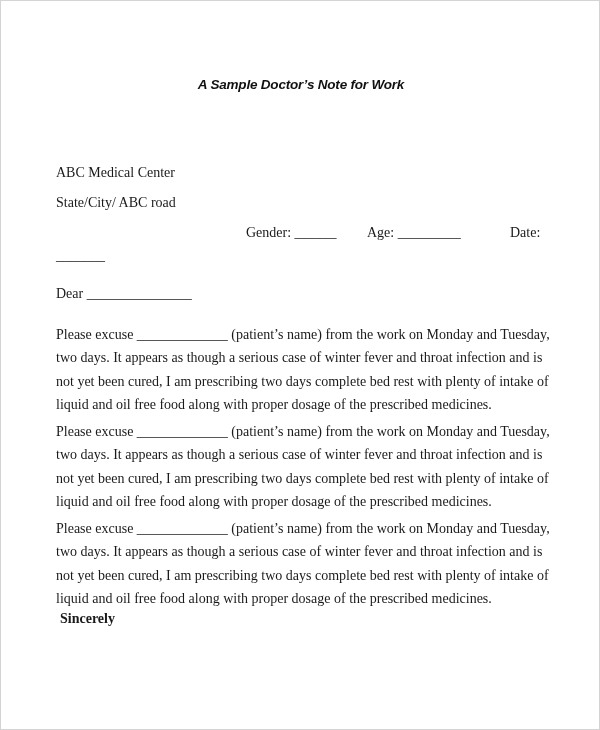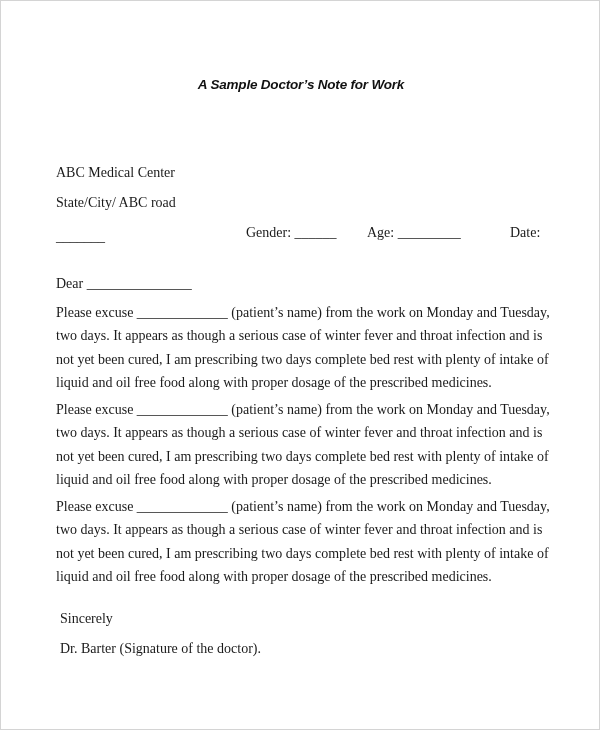--- a/index.html
+++ b/index.html
@@ -52,20 +52,21 @@
     }
     .field {
       position: absolute;
       top: 0;
       white-space: nowrap;
     }
     .para {
       position: absolute;
       left: 55px;
       width: 500px;
+      margin-top: 22px;
     }
     .para-line {
       display: block;
       height: 23.3px;
       line-height: 20px;
       white-space: nowrap;
     }
     .closing {
       position: absolute;
       left: 59px;
@@ -80,23 +81,23 @@
   <div class="title">A Sample Doctor’s Note for Work</div>
 
   <div class="line serif" style="top:164px;">ABC Medical Center</div>
   <div class="line serif" style="top:194px;">State/City/ ABC road</div>
 
   <div class="field-row serif">
     <span class="field" style="left:190px;font-family:Liberation Serif, serif;">Gender: ______</span>
     <span class="field" style="left:311px;text-align:center;">Age: _________</span>
     <span class="field" style="left:422px;margin-left:32px;">Date:</span>
   </div>
-  <div class="line serif" style="top:228px;">_______</div>
+  <div class="line serif" style="top:247px;">_______</div>
 
-  <div class="line serif" style="top:275px;text-align:center;">Dear _______________</div>
+  <div class="line serif" style="top:285px;text-align:center;">Dear _______________</div>
 
   <div class="para serif" style="top:302px;">
     <span class="para-line">Please excuse _____________ (patient’s name) from the work on Monday and Tuesday,</span>
     <span class="para-line">two days. It appears as though a serious case of winter fever and throat infection and is</span>
     <span class="para-line">not yet been cured, I am prescribing two days complete bed rest with plenty of intake of</span>
     <span class="para-line">liquid and oil free food along with proper dosage of the prescribed medicines.</span>
   </div>
 
   <div class="para serif" style="top:399px;">
     <span class="para-line">Please excuse _____________ (patient’s name) from the work on Monday and Tuesday,</span>
@@ -105,16 +106,15 @@
     <span class="para-line">liquid and oil free food along with proper dosage of the prescribed medicines.</span>
   </div>
 
   <div class="para serif" style="top:496px;">
     <span class="para-line">Please excuse _____________ (patient’s name) from the work on Monday and Tuesday,</span>
     <span class="para-line">two days. It appears as though a serious case of winter fever and throat infection and is</span>
     <span class="para-line">not yet been cured, I am prescribing two days complete bed rest with plenty of intake of</span>
     <span class="para-line">liquid and oil free food along with proper dosage of the prescribed medicines.</span>
   </div>
 
-  <div class="closing serif" style="top:610px;">Sincerely</div>
-  <div class="closing serif" style="top:640px;">Dr. Barter (Signature of the doctor).</div>
+  <div class="closing serif" style="top:610px;font-weight:bold;">Sincerely</div>
 
 </div>
 
 </body></html>

